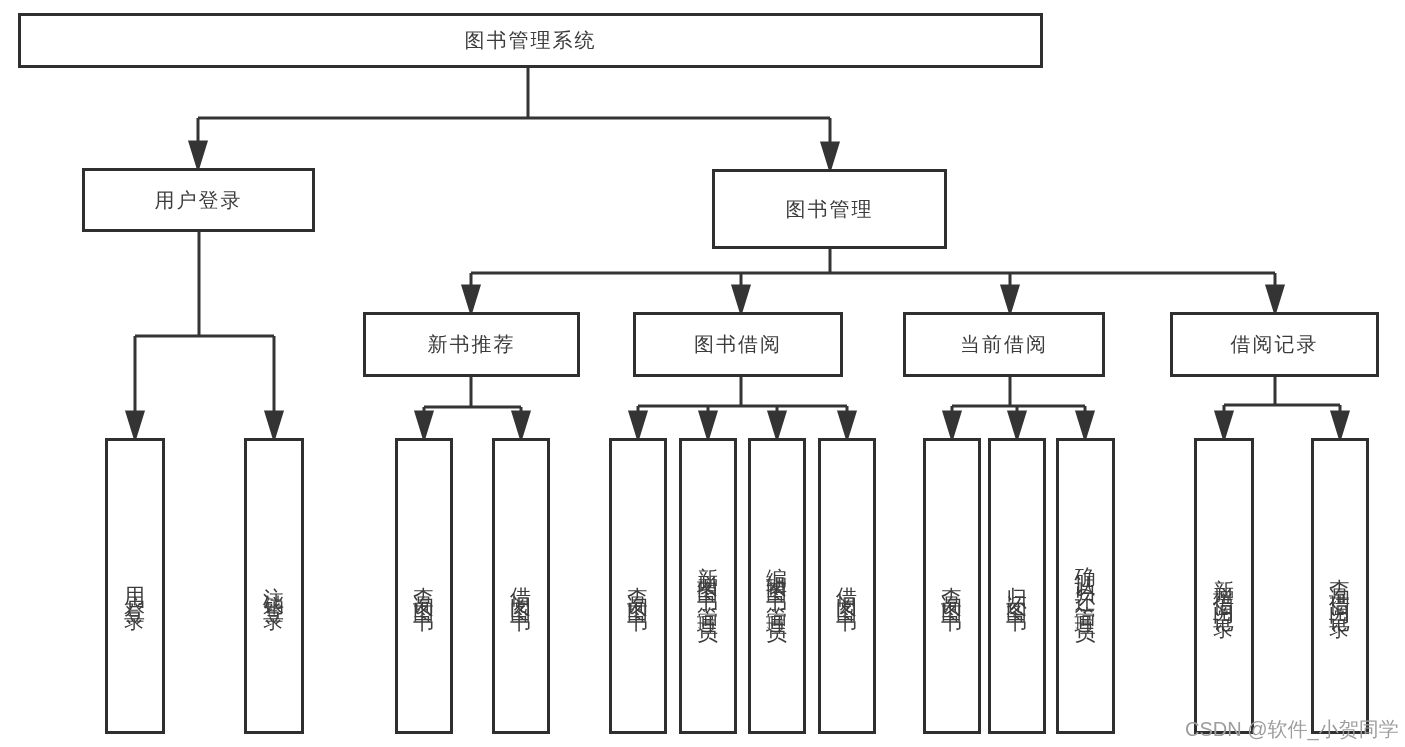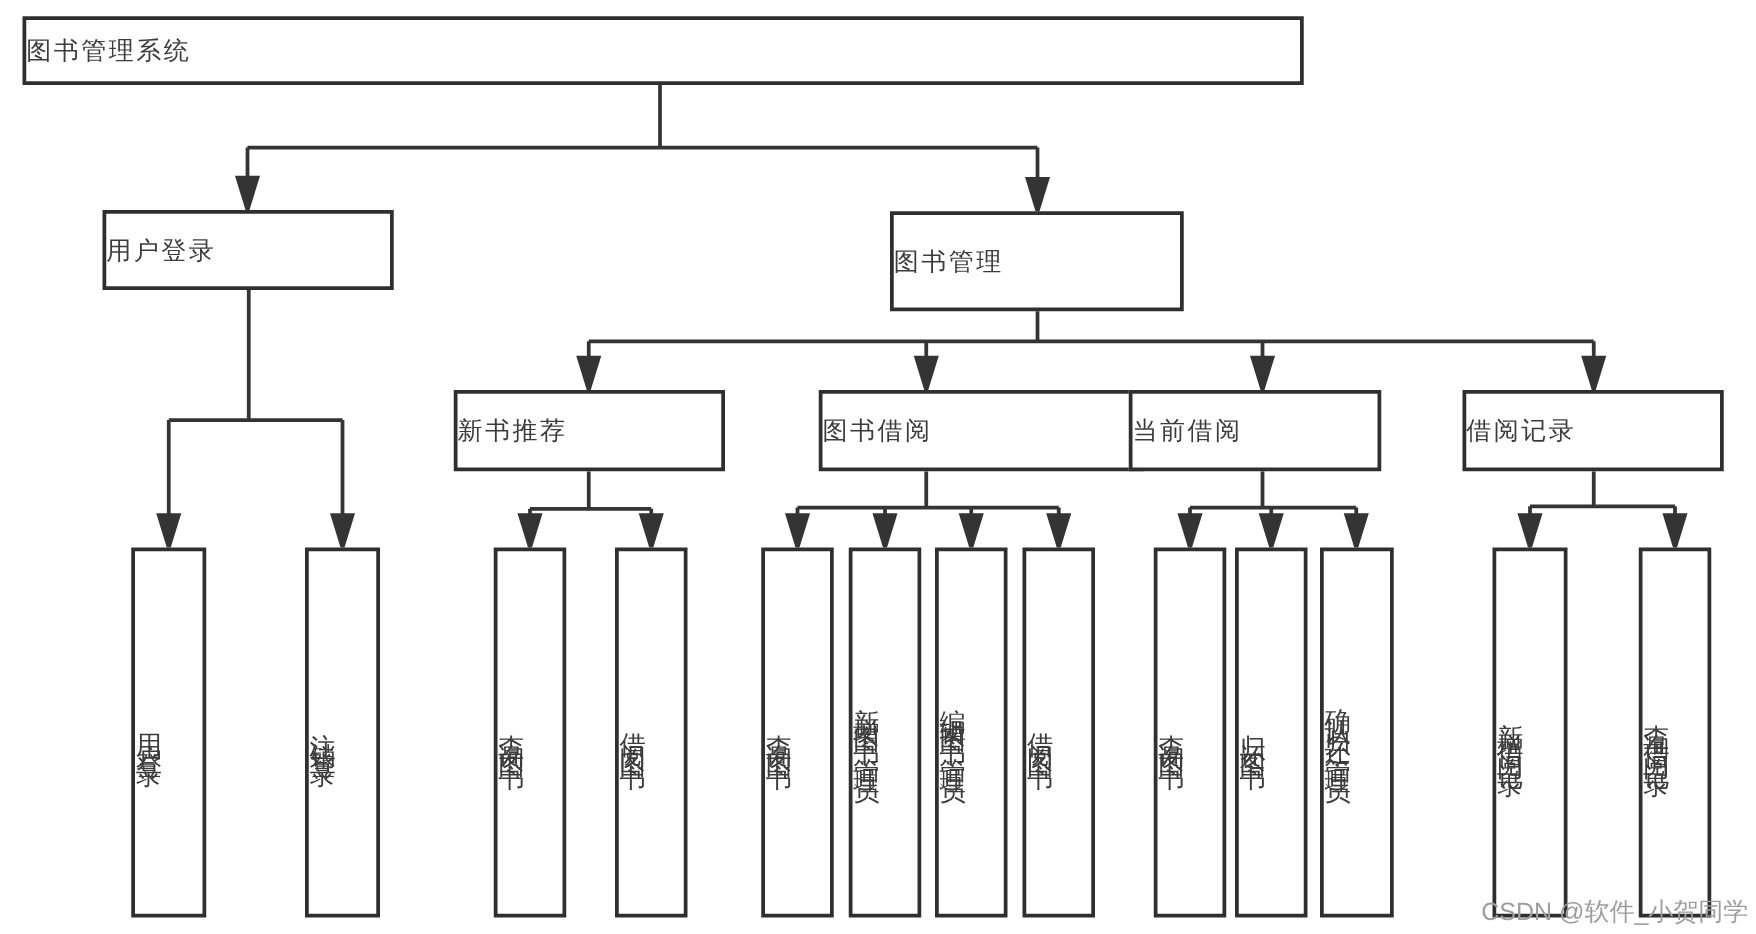--- a/index.html
+++ b/index.html
@@ -22,40 +22,41 @@
     width: 1405px;
     height: 747px;
   }
   .box {
     position: absolute;
     box-sizing: border-box;
     background: #ffffff;
     border: 3px solid #2f2f2f;
     display: flex;
     align-items: center;
+    justify-content: center;
     color: #3c3c3c;
   }
   .h-label {
     font-size: 20px;
     letter-spacing: 2px;
     white-space: nowrap;
   }
   .leaf .v-label {
     writing-mode: vertical-lr;
     text-orientation: mixed;
     font-size: 21px;
     line-height: 1;
     letter-spacing: 8px;
   }
   .root-box    { left: 18px;  top: 13px;  width: 1025px; height: 55px; }
   .n-userlogin { left: 82px;  top: 168px; width: 233px;  height: 64px; }
   .n-bookmgmt  { left: 712px; top: 169px; width: 235px;  height: 80px; }
   .lvl3        { top: 312px;  height: 65px; }
   .n-newbook   { left: 363px;  width: 217px; }
-  .n-borrow    { left: 655px;  width: 260px; }
+  .n-borrow    { left: 633px;  width: 210px; }
   .n-current   { left: 903px;  width: 202px; }
   .n-records   { left: 1170px; width: 209px; }
   .leaf        { top: 438px; height: 296px; }
   .lf-1  { left: 105px;  width: 60px; }
   .lf-2  { left: 244px;  width: 60px; }
   .lf-3  { left: 395px;  width: 58px; }
   .lf-4  { left: 492px;  width: 58px; }
   .lf-5  { left: 609px;  width: 58px; }
   .lf-6  { left: 679px;  width: 58px; }
   .lf-7  { left: 748px;  width: 58px; }

